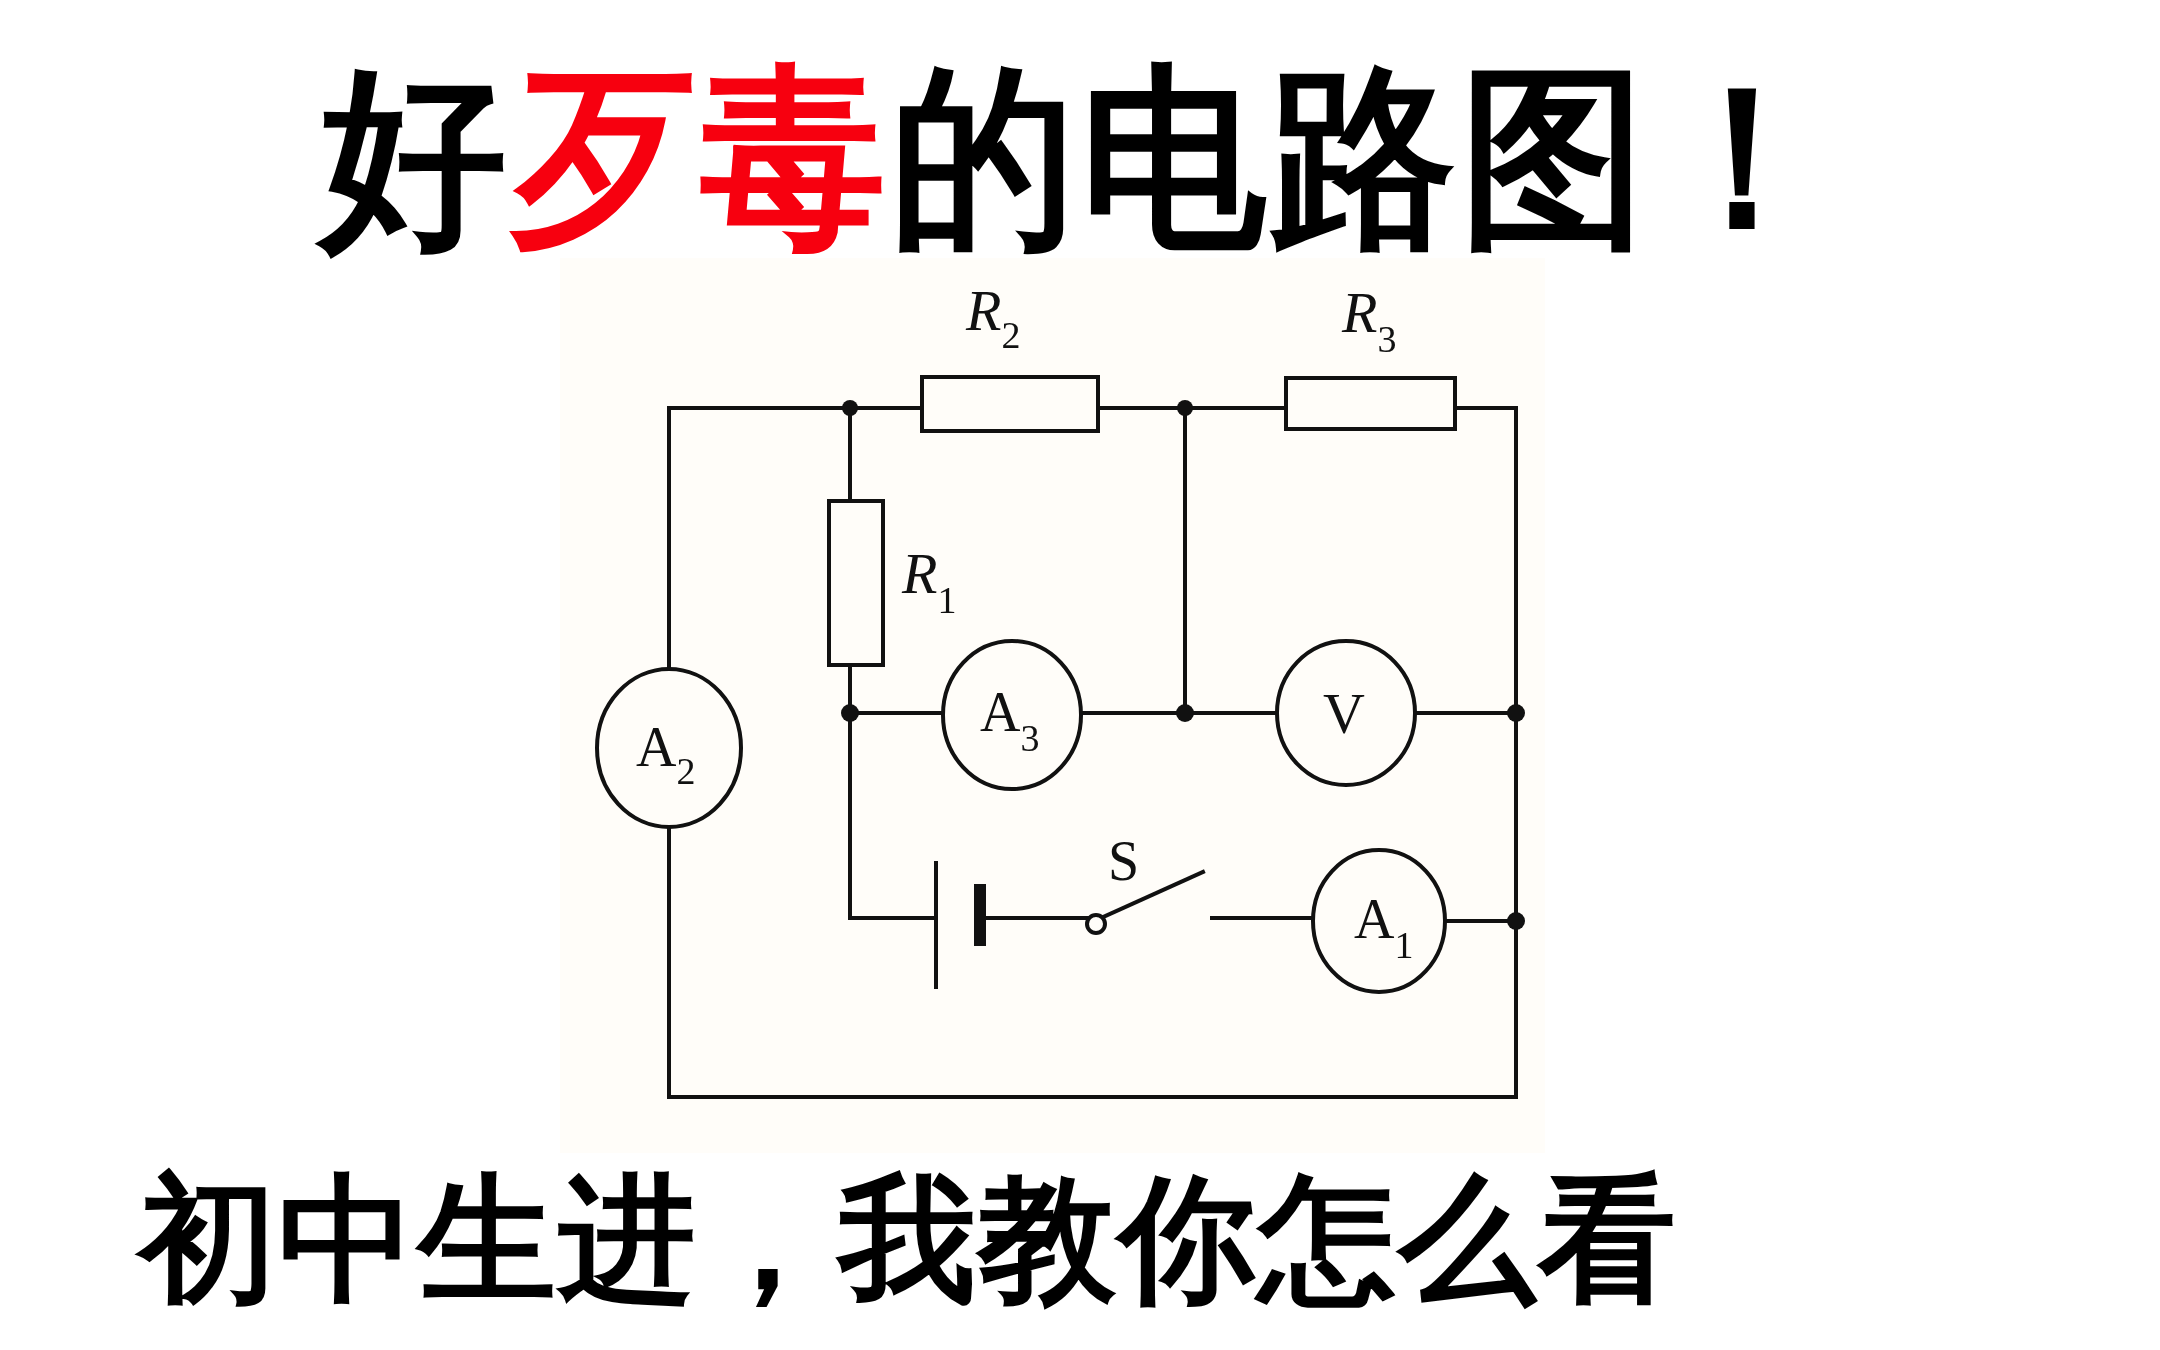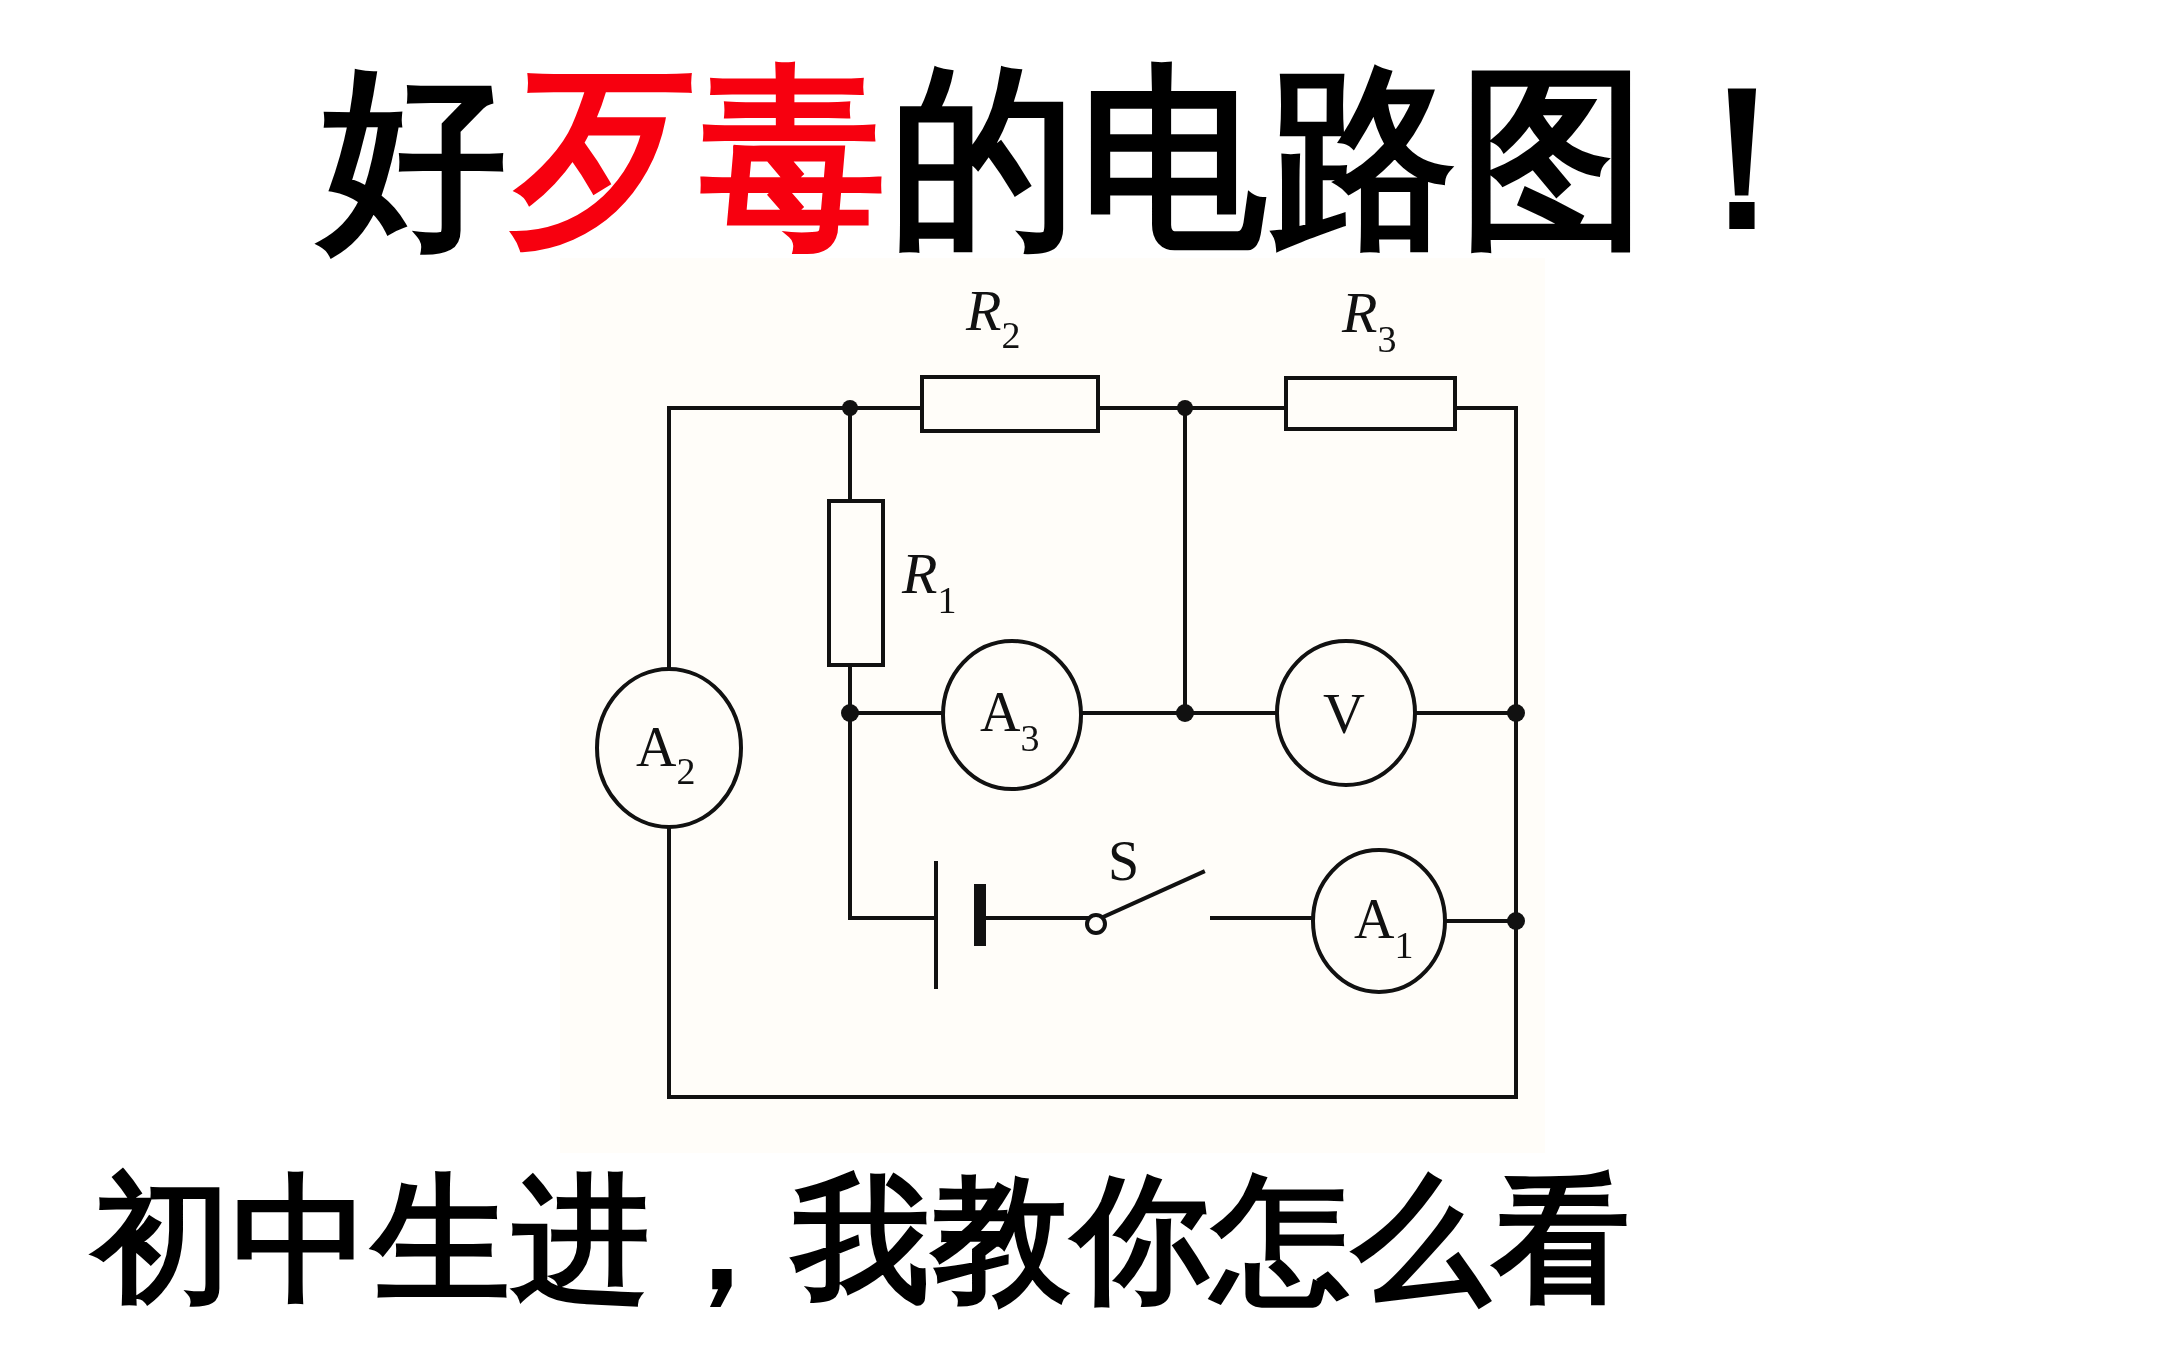--- a/index.html
+++ b/index.html
@@ -7,21 +7,21 @@
   .title {
     position:absolute; left:0; top:38px; width:2160px; text-align:center;
     font-family:"DejaVu Sans", sans-serif; font-weight:bold; font-size:196px; line-height:240px;
     letter-spacing:4px; color:#000; white-space:nowrap;
     transform:scaleX(0.95);
   }
   .title .accent { color:#f7000f; }
   .subtitle {
     position:absolute; left:0; top:1150px; width:1724px; text-align:center;
     font-family:"DejaVu Sans", sans-serif; font-weight:bold; font-size:138px; line-height:180px;
-    color:#000; white-space:nowrap; letter-spacing:2px;
+    color:#000; white-space:nowrap; letter-spacing:2px;padding-left:46px;
   }
   .circuit-box { position:absolute; left:560px; top:258px; width:985px; height:895px; background:#fffdf9; }
   svg.circuit { position:absolute; left:0; top:0; width:2160px; height:1350px; }
   .lbl { font-family:"Liberation Serif", serif; fill:#111; }
   .lbl-it { font-style:italic; }
 </style>
 </head>
 <body>
 
 <div class="title"><span>好</span><span class="accent">歹毒</span><span>的电路图！</span></div>

